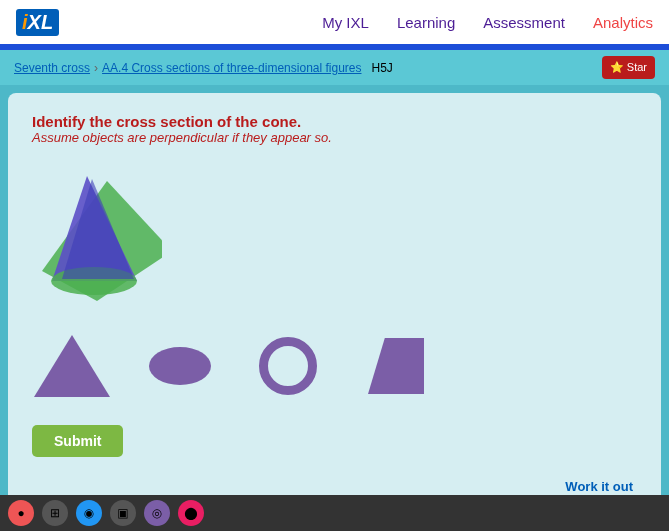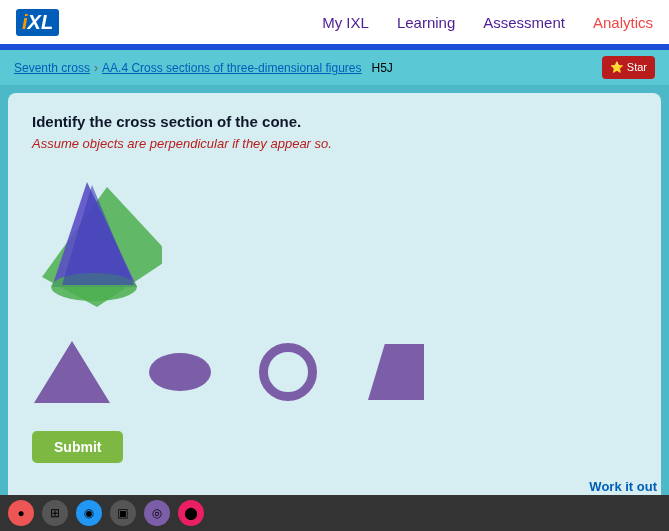--- a/index.html
+++ b/index.html
@@ -73,22 +73,21 @@
       background: #d6eef2;
       margin: 8px;
       border-radius: 8px;
       padding: 20px 24px;
       height: calc(531px - 50px - 36px - 16px);
       position: relative;
     }
     .question-title {
       font-size: 15px;
       font-weight: bold;
-      color: #0f172a;
-      margin-bottom: 6px;
+      color: #b91c1c;
     }
     .question-subtitle {
       font-size: 13px;
       font-style: italic;
       color: #b91c1c;
       margin-bottom: 16px;
     }
 
     
     .cone-container {
@@ -152,21 +151,21 @@
       padding: 8px 22px;
       font-size: 14px;
       cursor: pointer;
       font-weight: bold;
     }
 
     
     .work-it-out {
       position: absolute;
       bottom: 14px;
-      right: 4px;
+      right: 28px;
       text-align: right;
       margin-top: 42px;
     }
     .work-it-out-title {
       color: #005eb8;
       font-size: 13px;
       font-weight: bold;
     }
     .work-it-out-sub {
       color: #555;

